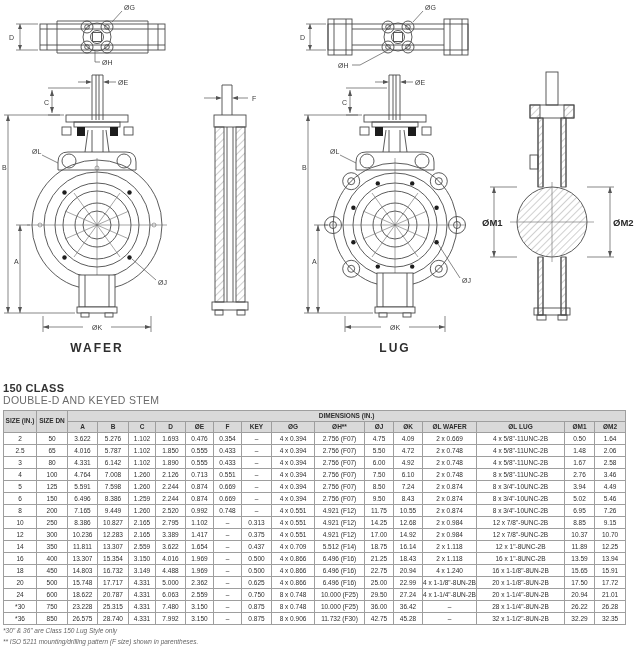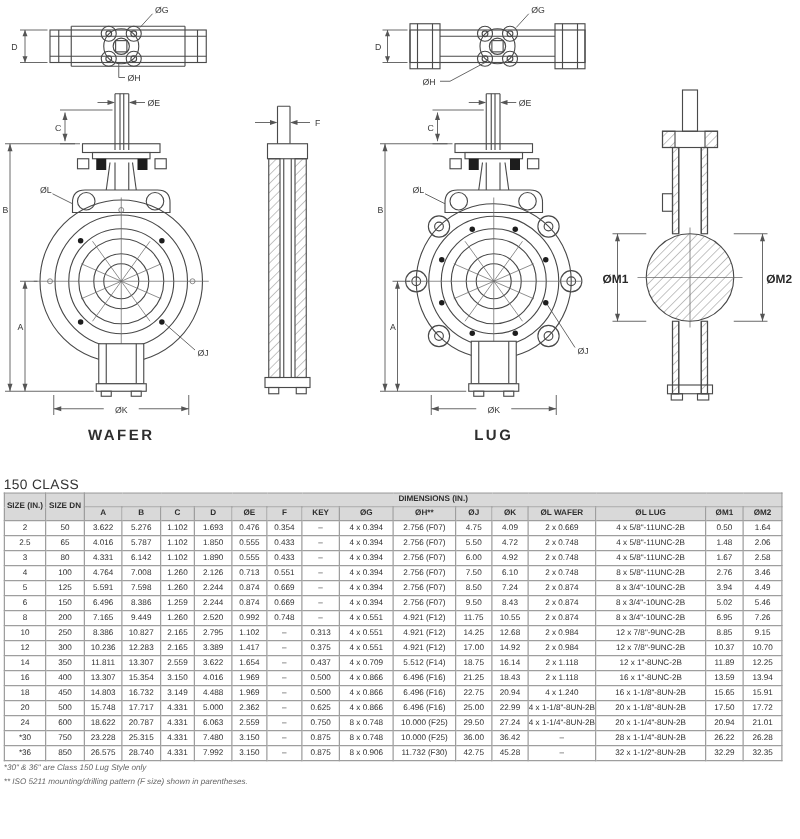--- a/index.html
+++ b/index.html
@@ -10,21 +10,21 @@
   svg text.cap { font-size:12px; font-weight:bold; fill:#2e2e2e; letter-spacing:2px; }
   svg text.big { font-size:9.5px; font-weight:bold; fill:#2a2a2a; }
   .ln { stroke:#4a4a4a; stroke-width:0.9; fill:none; }
   .thin { stroke:#6a6a6a; stroke-width:0.6; fill:none; }
   .dim { stroke:#555; stroke-width:0.7; fill:none; }
   .arr { fill:#555; stroke:none; }
   .dark { fill:#1d1d1d; stroke:none; }
   .wfill { fill:#ffffff; stroke:#4a4a4a; stroke-width:0.9; }
 
   #tablewrap { position:absolute; left:3px; top:382px; width:634px; }
-  .t-title { font-size:11px; font-weight:normal; color:#333; letter-spacing:0.3px; }
+  .t-title { font-size:11px; font-weight:bold; color:#333; letter-spacing:0.3px; }
   .t-sub { font-size:10.5px; color:#6a6a6a; letter-spacing:0.3px; margin-bottom:4px; }
   table { border-collapse:collapse; width:622px; table-layout:fixed; }
   th, td { border:1px solid #9e9e9e; font-size:6.5px; text-align:center;
            padding:0; height:12px; line-height:1.1; white-space:nowrap;
            overflow:hidden; color:#2e2e2e; }
   th { background:#d9d9d9; font-weight:bold; height:11px; }
   th.wrap { white-space:normal; line-height:1.05; }
   td { background:#fff; }
   .footnote { font-size:6.5px; font-style:italic; color:#666; line-height:1.35; margin-top:2px; }
 </style>
@@ -367,20 +367,21 @@
     <polygon class="arr" points="14,127 12,133 16,133"></polygon>
       <polygon class="arr" points="14,197 12,191 16,191"></polygon>
     <polygon class="arr" points="130,127 128,133 132,133"></polygon>
       <polygon class="arr" points="130,197 128,191 132,191"></polygon>
     <text class="big" x="2" y="166">ØM1</text>
     <text class="big" x="133" y="166">ØM2</text>
   </svg>
 
   <div id="tablewrap">
     <div class="t-title">150 CLASS</div>
+    <div class="t-sub">DOUBLE-D AND KEYED STEM</div>
 
     <table>
       <colgroup>
         <col style="width:33px">
           <col style="width:31px">
           <col style="width:30px">
         <col style="width:31px">
           <col style="width:27px">
           <col style="width:30px">
         <col style="width:28px">

